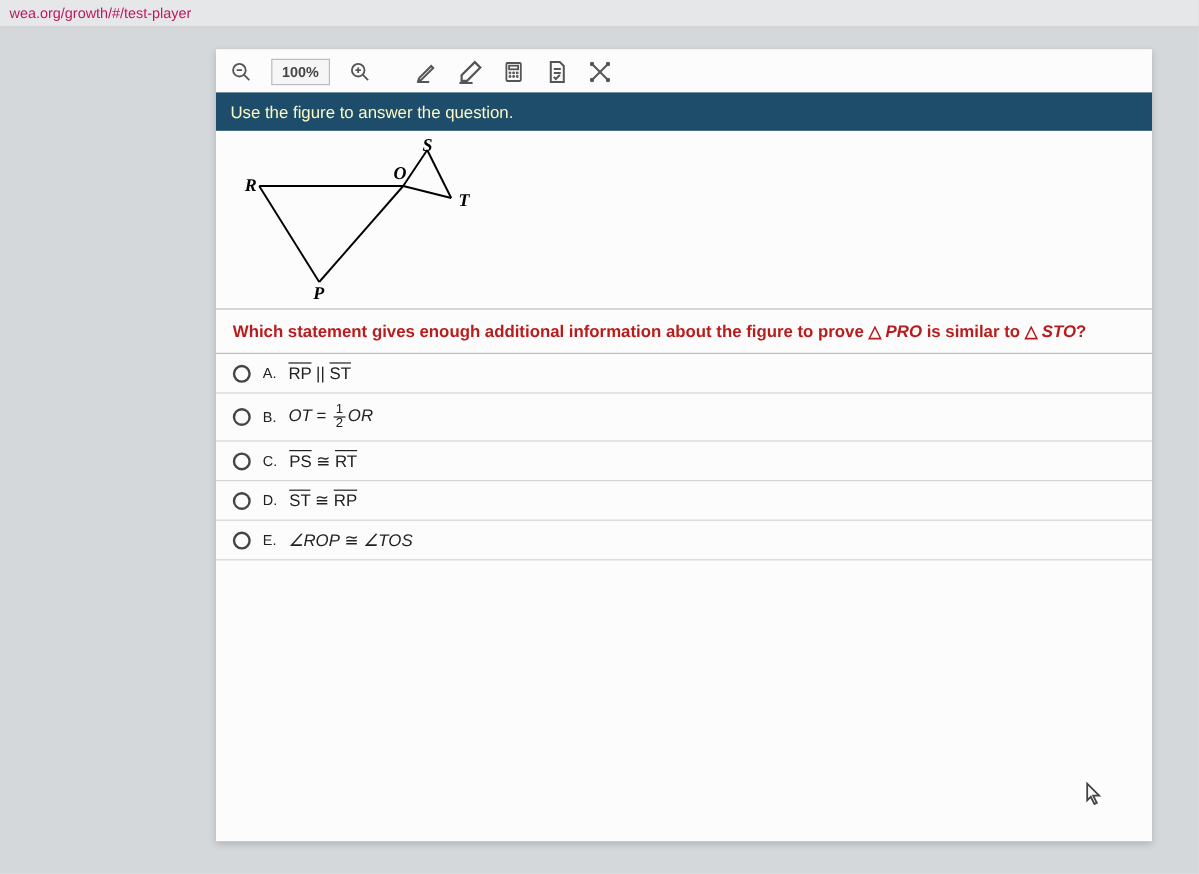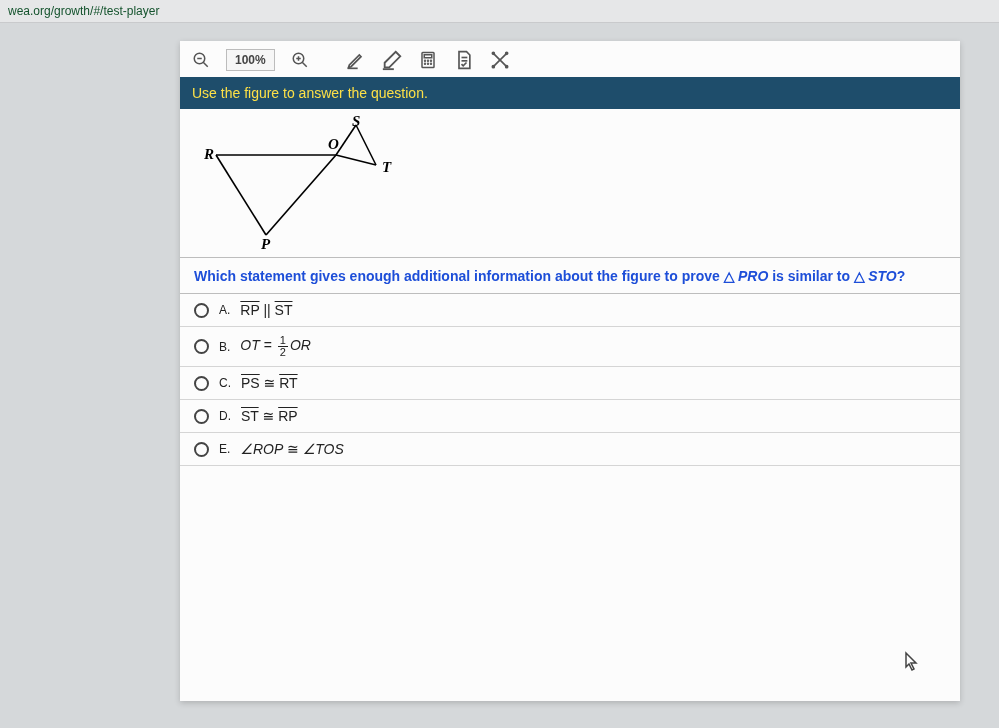--- a/index.html
+++ b/index.html
@@ -1,25 +1,25 @@
 <!DOCTYPE html>
 <html><head>
 <meta charset="utf-8">
 <style>
   * { box-sizing: border-box; margin: 0; padding: 0; }
   html, body { width: 999px; height: 728px; font-family: Arial, Helvetica, sans-serif; background: #d5d8da; overflow: hidden; }
-  .url-bar { background: #e6e7e8; border-bottom: 1px solid #c9cacc; font-size: 12px; color: #14532d; padding: 4px 8px; }
+  .url-bar { background: #e6e7e8; border-bottom: 1px solid #c9cacc; font-size: 12px; color: #be185d; padding: 4px 8px; }
   .stage { padding-left: 180px; padding-top: 18px; }
   .card { width: 780px; background: #fcfcfc; box-shadow: 0 2px 6px rgba(0,0,0,.18); min-height: 660px; position: relative; }
   .toolbar { display: flex; align-items: center; gap: 14px; padding: 8px 10px 6px; }
   .icon-btn { width: 22px; height: 22px; display: flex; align-items: center; justify-content: center; color: #555; cursor: pointer; }
   .zoom-box { border: 1px solid #bcbcbc; background: #f6f6f6; padding: 3px 8px; font-size: 12px; font-weight: bold; color: #444; }
-  .instr-bar { background: #1e4d6b; color: #fde047; font-size: 14px; padding: 8px 12px; }
+  .instr-bar { background: #1e4d6b; color: #fef9c3; font-size: 14px; padding: 8px 12px; }
   .figure-wrap { padding: 6px 0 2px 16px; border-bottom: 1px solid #bdbdbd; }
-  .stem { font-size: 14px; font-weight: bold; color: #1d4ed8; padding: 10px 14px 8px; border-bottom: 1px solid #bdbdbd; }
+  .stem { font-size: 14px; font-weight: bold; color: #b91c1c; padding: 10px 14px 8px; border-bottom: 1px solid #bdbdbd; }
   .options { }
   .opt { display: flex; align-items: center; gap: 10px; padding: 8px 14px; border-bottom: 1px solid #d5d5d5; font-size: 14px; color: #222; cursor: pointer; }
   .opt .letter { font-weight: normal; font-size: 12px; }
   .radio { width: 15px; height: 15px; border: 2px solid #444; border-radius: 50%; flex-shrink: 0; }
   .ov { text-decoration: overline; }
   .ital { font-style: italic; }
   .frac { display: inline-flex; flex-direction: column; align-items: center; font-size: 11px; line-height: 1; vertical-align: middle; margin: 0 2px; }
   .frac .n { border-bottom: 1px solid #222; padding: 0 2px; }
   .frac .d { padding: 0 2px; }
   .cursor-icon { position: absolute; right: 40px; bottom: 30px; color: #444; }

